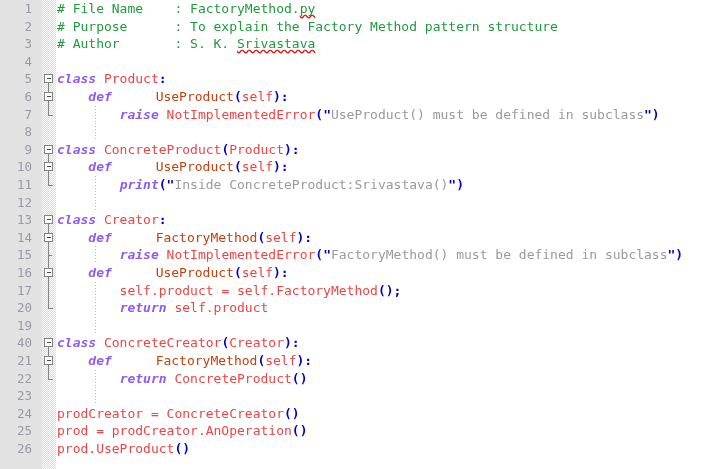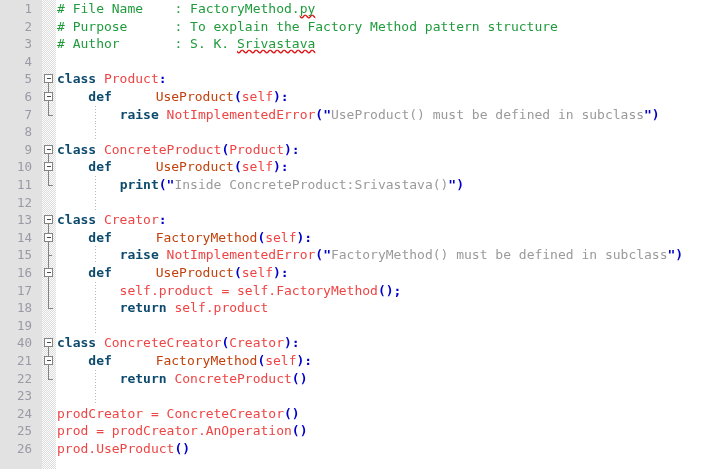--- a/index.html
+++ b/index.html
@@ -65,21 +65,21 @@
   .code {
     position: absolute;
     left: 57px; top: 0;
     font-size: 13px;
     line-height: 17.6px;
     color: #000000;
     letter-spacing: 0px;
   }
 
   
-  .kw   { color: #0c4a6e; font-weight: bold; }
+  .kw   { color: #8b5cf6; font-weight: bold; font-style: italic; }
   .fn   { color: #c2410c; padding-left: 36px; }
   .str  { color: #9a9a9a; }
   .punc { color: #0000c8; font-weight: bold; }
   .cmt  { color: #1f9b3c; }
   .plain{ color: #ef4444; }
   .sp   { text-decoration: underline wavy #e01010; text-decoration-skip-ink: none; }
 
   
   .iguide {
     position: absolute;
@@ -144,21 +144,21 @@
       <div class="row" style="top: 123.2px; position: absolute;"><span class="lineno">8</span><span class="iguide" style="left: 95px;"></span><span class="code"></span></div>
       <div class="row" style="top: 140.8px; position: absolute;"><span class="lineno">9</span><span class="code"><span class="kw">class</span><span class="plain"> ConcreteProduct</span><span class="punc">(</span><span class="plain">Product</span><span class="punc">):</span></span></div>
       <div class="row" style="top: 158.4px; position: absolute;"><span class="lineno">10</span><span class="code"><span class="plain">    </span><span class="kw">def</span><span class="plain"> </span><span class="fn">UseProduct</span><span class="punc">(</span><span class="plain">self</span><span class="punc">):</span></span></div>
       <div class="row" style="top: 176px; position: absolute;"><span class="lineno">11</span><span class="iguide" style="left: 95px;"></span><span class="code"><span class="plain">        </span><span class="kw">print</span><span class="punc">("</span><span class="str">Inside ConcreteProduct:Srivastava()</span><span class="punc">")</span></span></div>
       <div class="row" style="top: 193.6px; position: absolute;"><span class="lineno">12</span><span class="iguide" style="left: 95px;"></span><span class="code"></span></div>
       <div class="row" style="top: 211.2px; position: absolute;"><span class="lineno">13</span><span class="code"><span class="kw">class</span><span class="plain"> Creator</span><span class="punc">:</span></span></div>
       <div class="row" style="top: 228.8px; position: absolute;"><span class="lineno">14</span><span class="code"><span class="plain">    </span><span class="kw">def</span><span class="plain"> </span><span class="fn">FactoryMethod</span><span class="punc">(</span><span class="plain">self</span><span class="punc">):</span></span></div>
       <div class="row" style="top: 246.4px; position: absolute;"><span class="lineno">15</span><span class="iguide" style="left: 95px;"></span><span class="code"><span class="plain">        </span><span class="kw">raise</span><span class="plain"> NotImplementedError</span><span class="punc">("</span><span class="str">FactoryMethod() must be defined in subclass</span><span class="punc">")</span></span></div>
       <div class="row" style="top: 264px; position: absolute;"><span class="lineno">16</span><span class="code"><span class="plain">    </span><span class="kw">def</span><span class="plain"> </span><span class="fn">UseProduct</span><span class="punc">(</span><span class="plain">self</span><span class="punc">):</span></span></div>
       <div class="row" style="top: 281.6px; position: absolute;"><span class="lineno">17</span><span class="iguide" style="left: 95px;"></span><span class="code"><span class="plain">        self.product </span><span class="plain">=</span><span class="plain"> self.FactoryMethod</span><span class="punc">();</span></span></div>
-      <div class="row" style="top: 299.2px; position: absolute;"><span class="lineno">18</span><span class="iguide" style="left: 95px;"></span><span class="code"><span class="plain">        </span><span class="kw">return</span><span class="plain"> self.product</span></span></div>
+      <div class="row" style="top: 299.2px; position: absolute;"><span class="lineno">20</span><span class="iguide" style="left: 95px;"></span><span class="code"><span class="plain">        </span><span class="kw">return</span><span class="plain"> self.product</span></span></div>
       <div class="row" style="top: 316.8px; position: absolute;"><span class="lineno">19</span><span class="iguide" style="left: 95px;"></span><span class="code"></span></div>
       <div class="row" style="top: 334.4px; position: absolute;"><span class="lineno">40</span><span class="code"><span class="kw">class</span><span class="plain"> ConcreteCreator</span><span class="punc">(</span><span class="plain">Creator</span><span class="punc">):</span></span></div>
       <div class="row" style="top: 352px; position: absolute;"><span class="lineno">21</span><span class="code"><span class="plain">    </span><span class="kw">def</span><span class="plain"> </span><span class="fn">FactoryMethod</span><span class="punc">(</span><span class="plain">self</span><span class="punc">):</span></span></div>
       <div class="row" style="top: 369.6px; position: absolute;"><span class="lineno">22</span><span class="iguide" style="left: 95px;"></span><span class="code"><span class="plain">        </span><span class="kw">return</span><span class="plain"> ConcreteProduct</span><span class="punc">()</span></span></div>
       <div class="row" style="top: 387.2px; position: absolute;"><span class="lineno">23</span><span class="iguide" style="left: 95px;"></span><span class="code"></span></div>
       <div class="row" style="top: 404.8px; position: absolute;"><span class="lineno">24</span><span class="code"><span class="plain">prodCreator </span><span class="plain">=</span><span class="plain"> ConcreteCreator</span><span class="punc">()</span></span></div>
       <div class="row" style="top: 422.4px; position: absolute;"><span class="lineno">25</span><span class="code"><span class="plain">prod </span><span class="plain">=</span><span class="plain"> prodCreator.AnOperation</span><span class="punc">()</span></span></div>
       <div class="row" style="top: 440px; position: absolute;"><span class="lineno">26</span><span class="code"><span class="plain">prod.UseProduct</span><span class="punc">()</span></span></div>
     </div>
 <div class="fbox" style="top: 74.4px;"></div>

